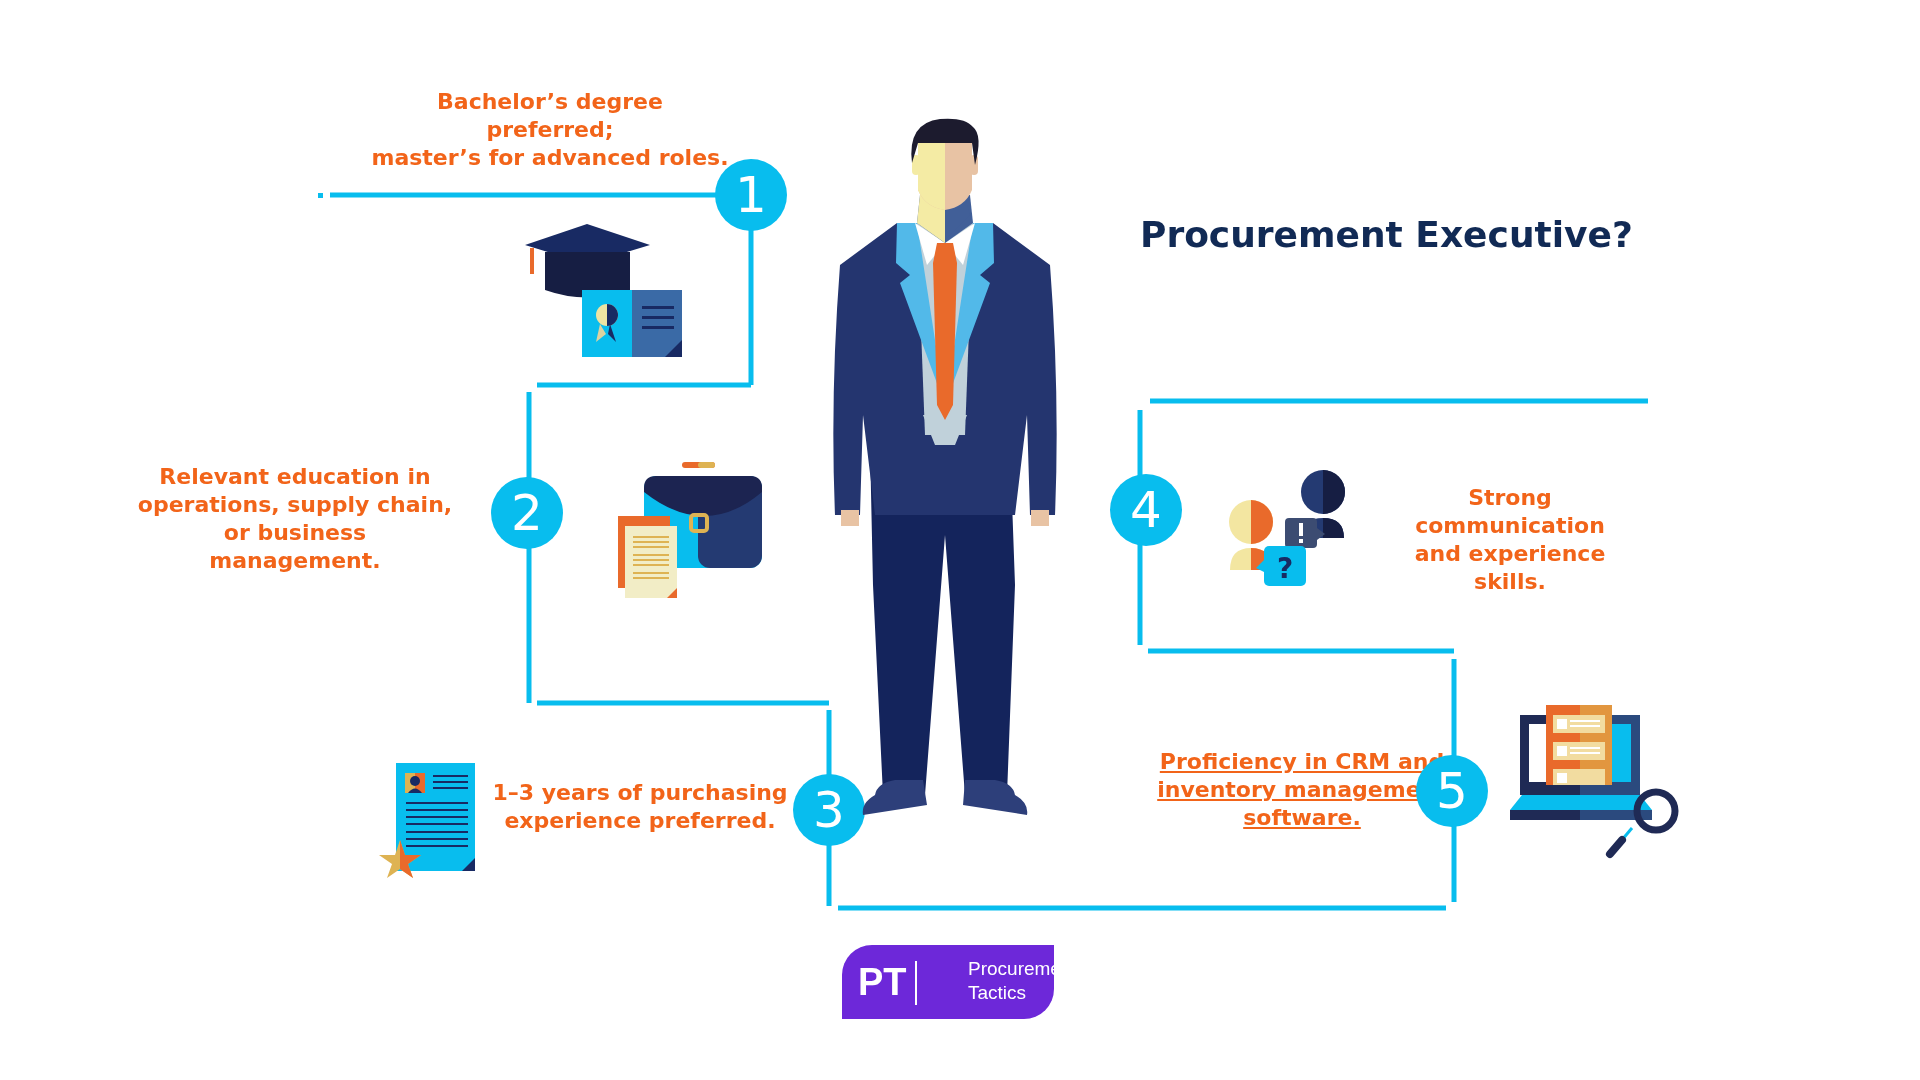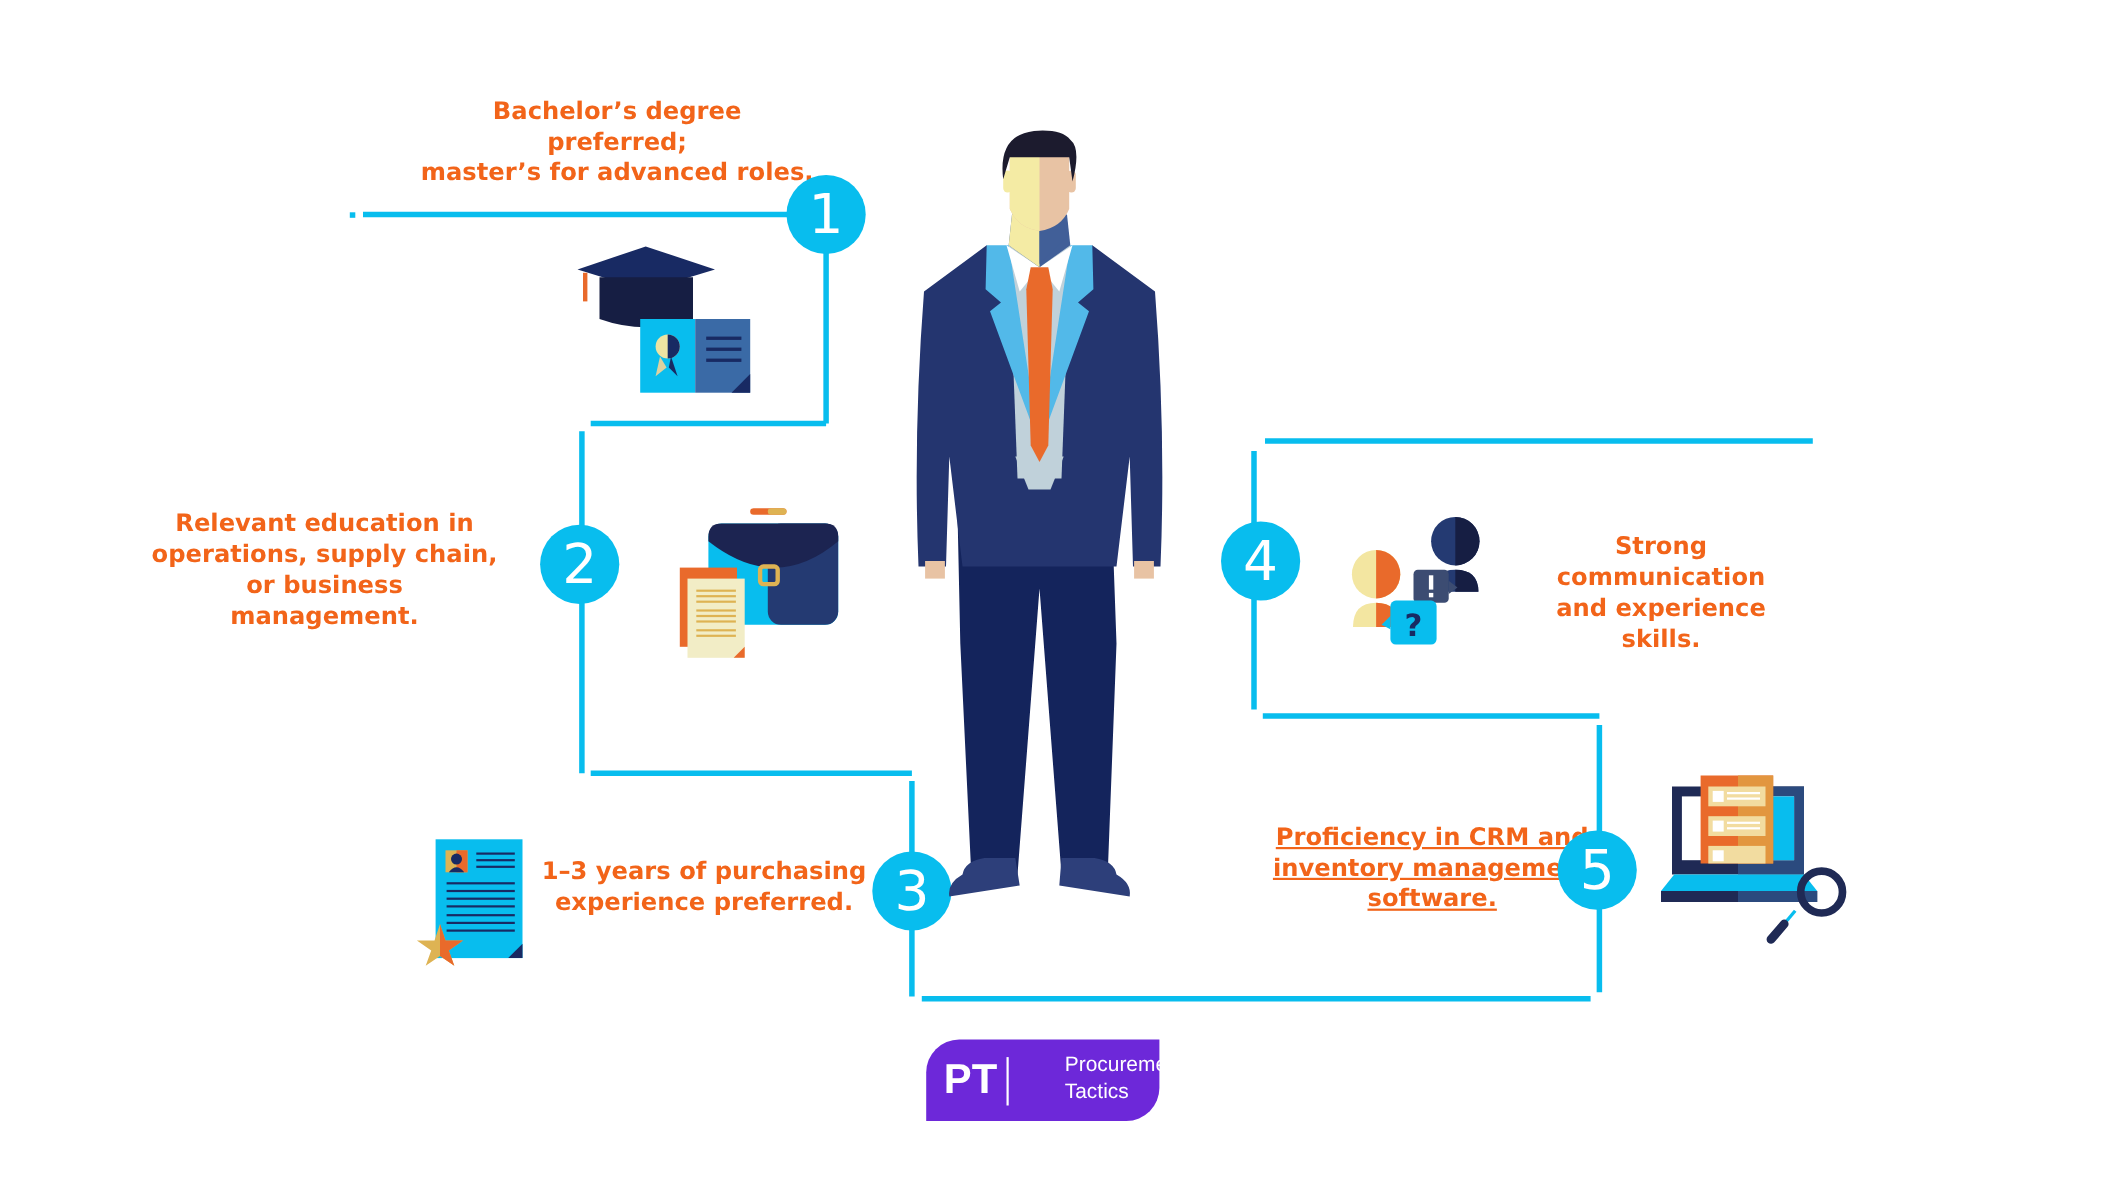--- a/index.html
+++ b/index.html
@@ -30,23 +30,24 @@
     <line x1="838" y1="908" x2="1446" y2="908"></line>
     <line x1="1454" y1="659" x2="1454" y2="902"></line>
     <line x1="1148" y1="651" x2="1454" y2="651"></line>
     <line x1="1140" y1="410" x2="1140" y2="645"></line>
     <line x1="1150" y1="401" x2="1648" y2="401"></line>
   </g>
   <rect x="318" y="193" width="5" height="5" fill="#08bdee"></rect>
 </svg>
 
 <div class="title">
+  <span class="t2">Procurement Executive?</span>
 </div>
 
-<div class="step-text" style="left:370px;top:88px;width:360px;margin-left:11px;">Bachelor’s degree preferred;
+<div class="step-text" style="left:370px;top:88px;width:360px;">Bachelor’s degree preferred;
 master’s for advanced roles.</div>
 <div class="num" style="left:715px;top:159px;">1</div>
 <svg class="abs" style="left:520px;top:220px;" width="170" height="140" viewBox="0 0 170 140">
   <polygon points="5,25 67,4 130,25 67,44" fill="#182a63"></polygon>
   <rect x="10" y="28" width="4" height="26" fill="#e96a2b"></rect>
   <path d="M25,32 L110,32 L110,70 Q67,85 25,70 Z" fill="#161e43"></path>
   <rect x="62" y="70" width="50" height="67" fill="#08bdee"></rect>
   <rect x="112" y="70" width="50" height="67" fill="#3a6aa6"></rect>
   <polygon points="162,120 145,137 162,137" fill="#182a63"></polygon>
   <rect x="122" y="86" width="32" height="3" fill="#182a63"></rect>

